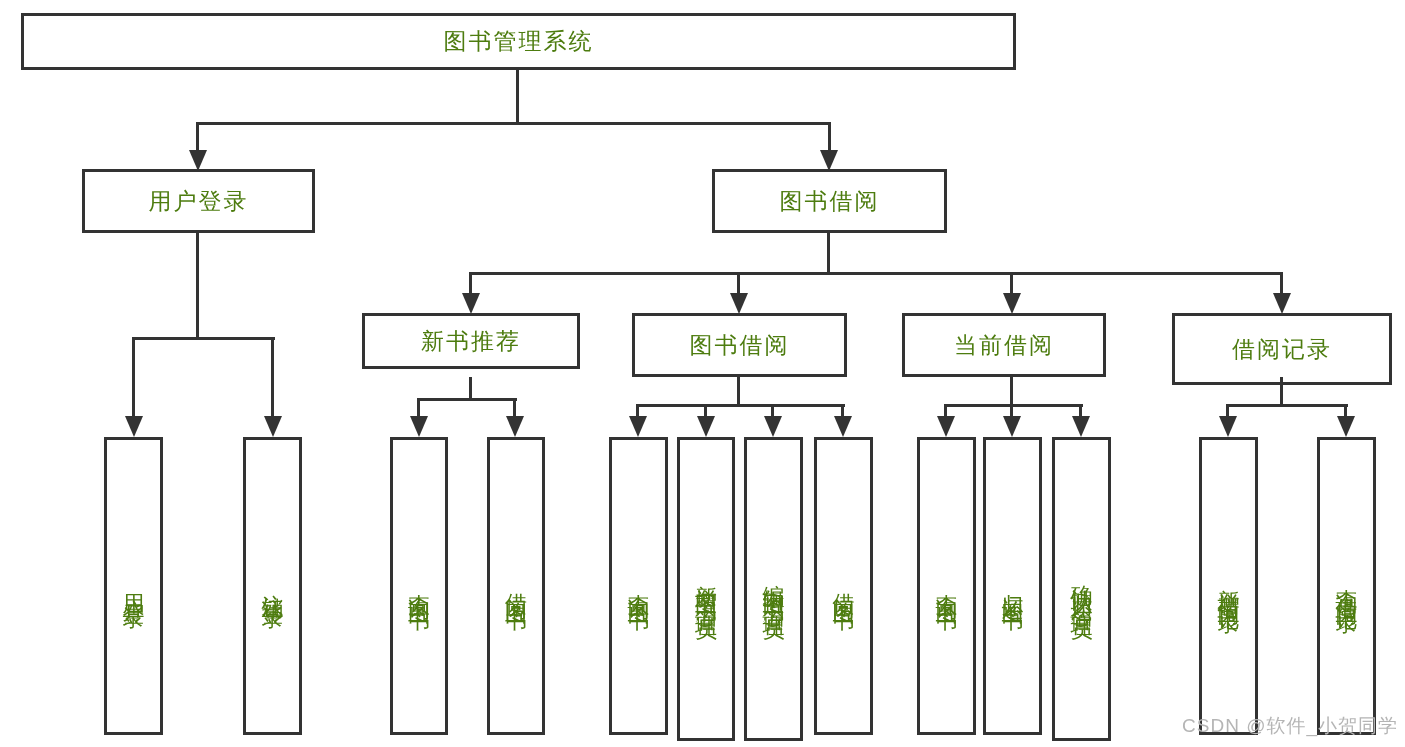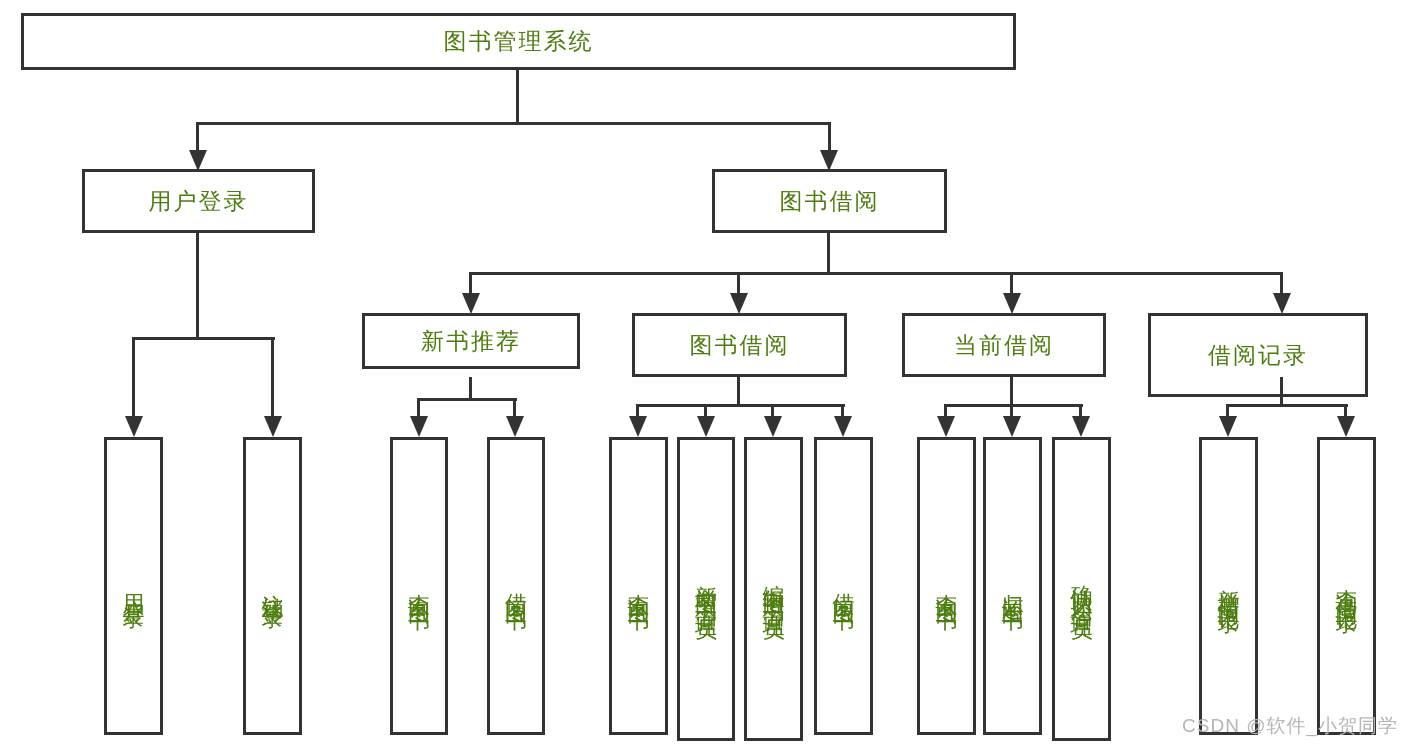--- a/index.html
+++ b/index.html
@@ -77,21 +77,21 @@
   <div class="vline" style="left:737px;top:272px;height:24px"></div>
   <div class="arrow" style="left:730px;top:293px"></div>
   <div class="vline" style="left:1010px;top:272px;height:24px"></div>
   <div class="arrow" style="left:1003px;top:293px"></div>
   <div class="vline" style="left:1280px;top:272px;height:24px"></div>
   <div class="arrow" style="left:1273px;top:293px"></div>
 
   <div class="box h" style="left:362px;top:313px;width:218px;height:56px">新书推荐</div>
   <div class="box h" style="left:632px;top:313px;width:215px;height:64px">图书借阅</div>
   <div class="box h" style="left:902px;top:313px;width:204px;height:64px">当前借阅</div>
-  <div class="box h" style="left:1148px;top:313px;width:220px;height:84px">借阅记录</div>
+  <div class="box h" style="left:1172px;top:313px;width:220px;height:72px">借阅记录</div>
 
   <div class="vline" style="left:469px;top:377px;height:21px"></div>
   <div class="hline" style="left:417px;top:398px;width:100px"></div>
   <div class="vline" style="left:417px;top:398px;height:20px"></div>
   <div class="arrow" style="left:410px;top:416px"></div>
   <div class="vline" style="left:513px;top:398px;height:20px"></div>
   <div class="arrow" style="left:506px;top:416px"></div>
 
   <div class="vline" style="left:737px;top:377px;height:27px"></div>
   <div class="hline" style="left:636px;top:404px;width:209px"></div>

